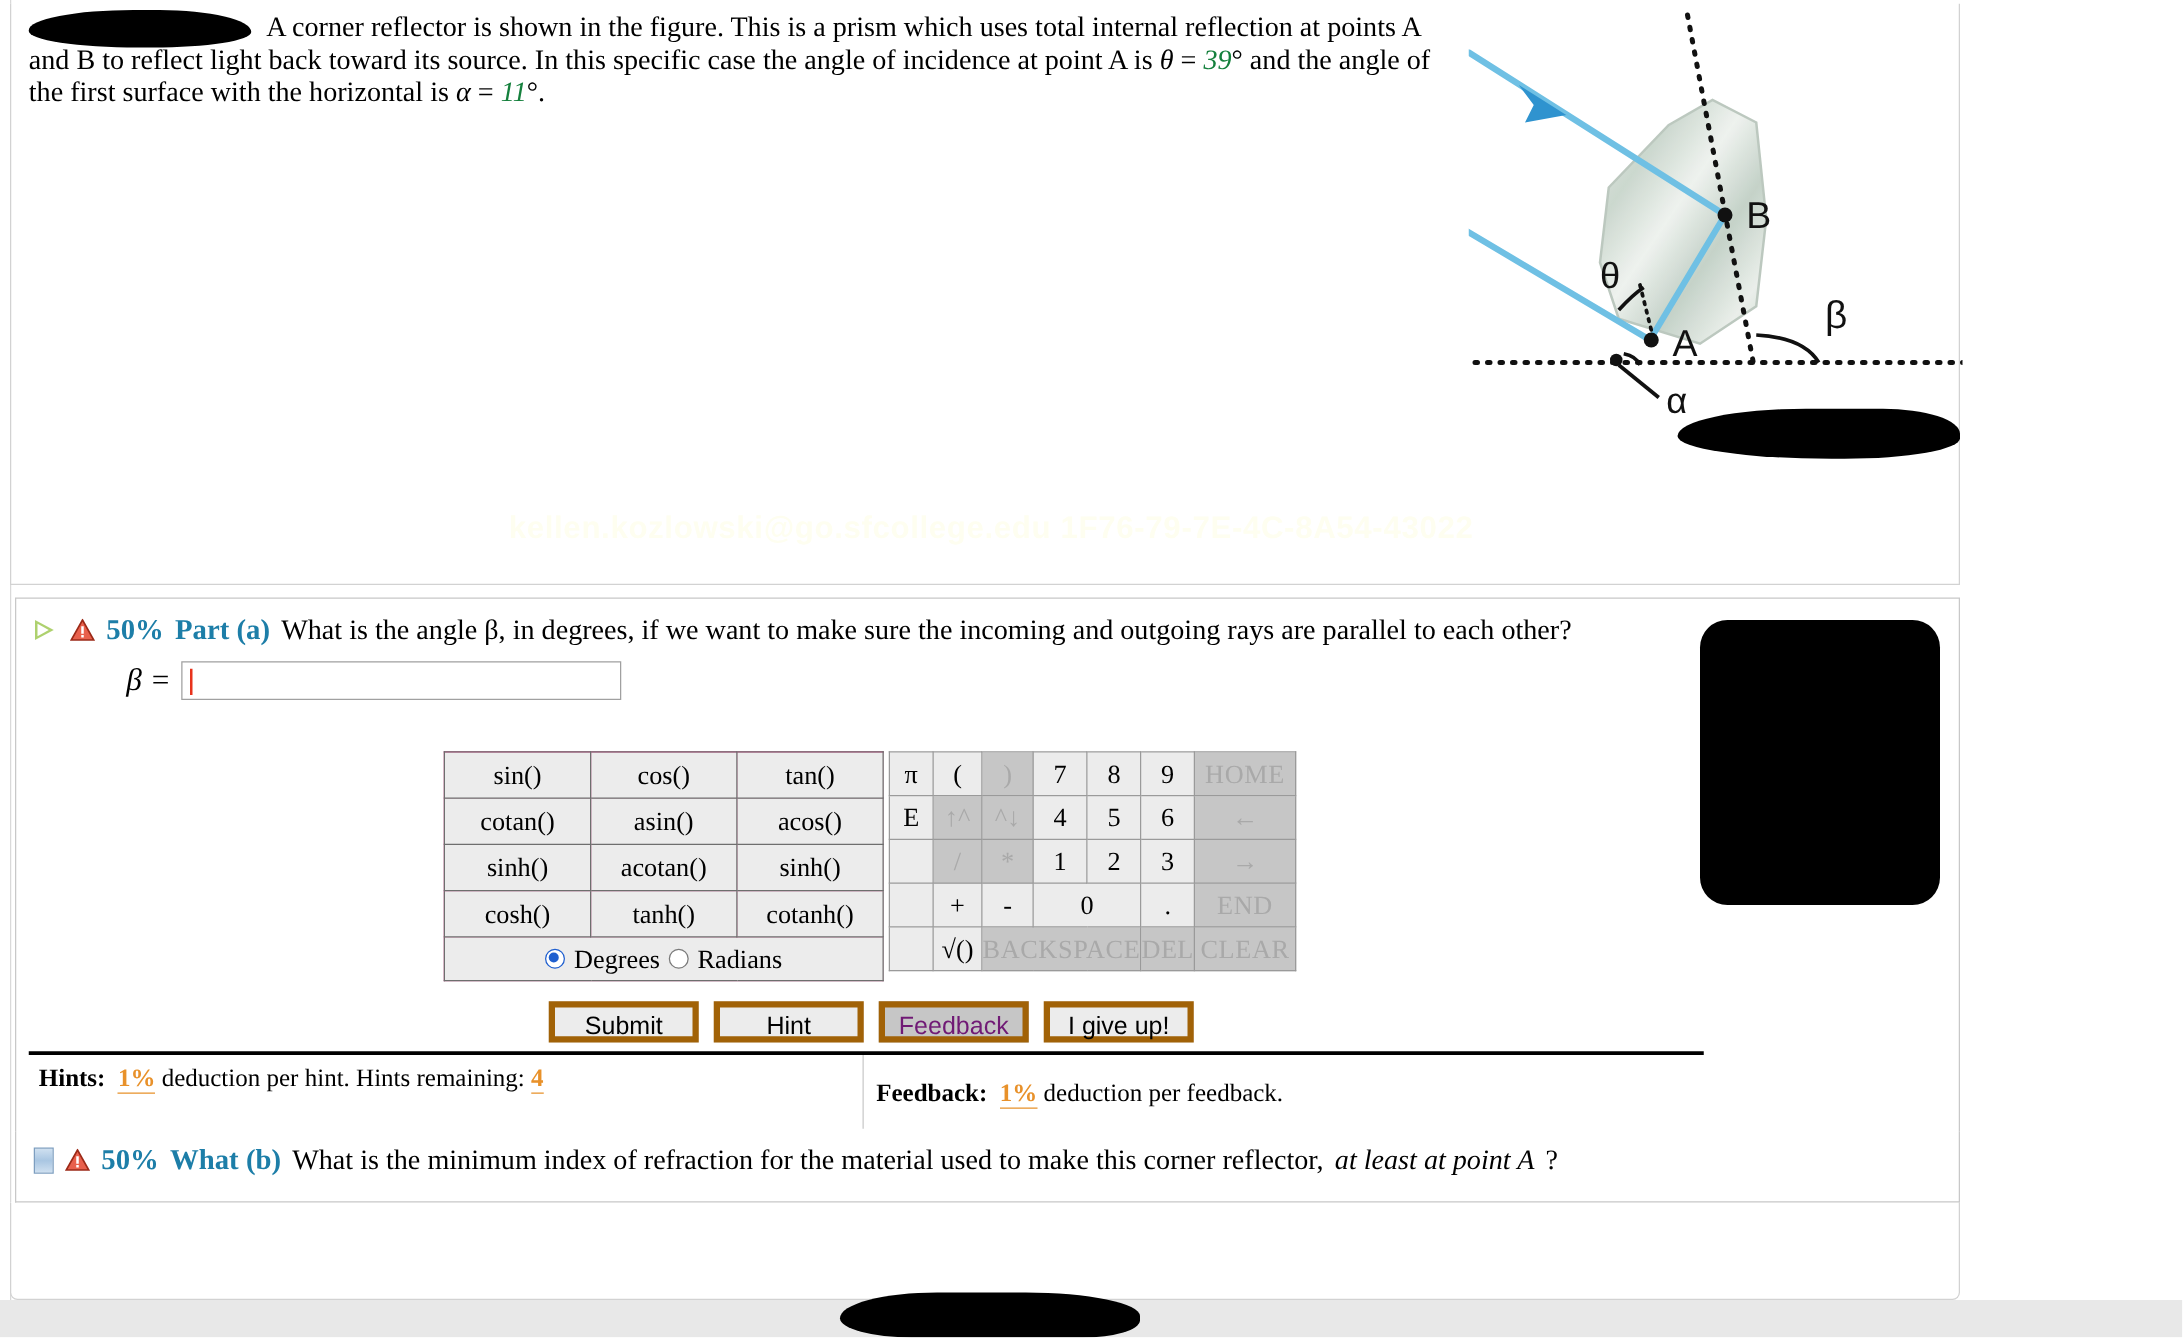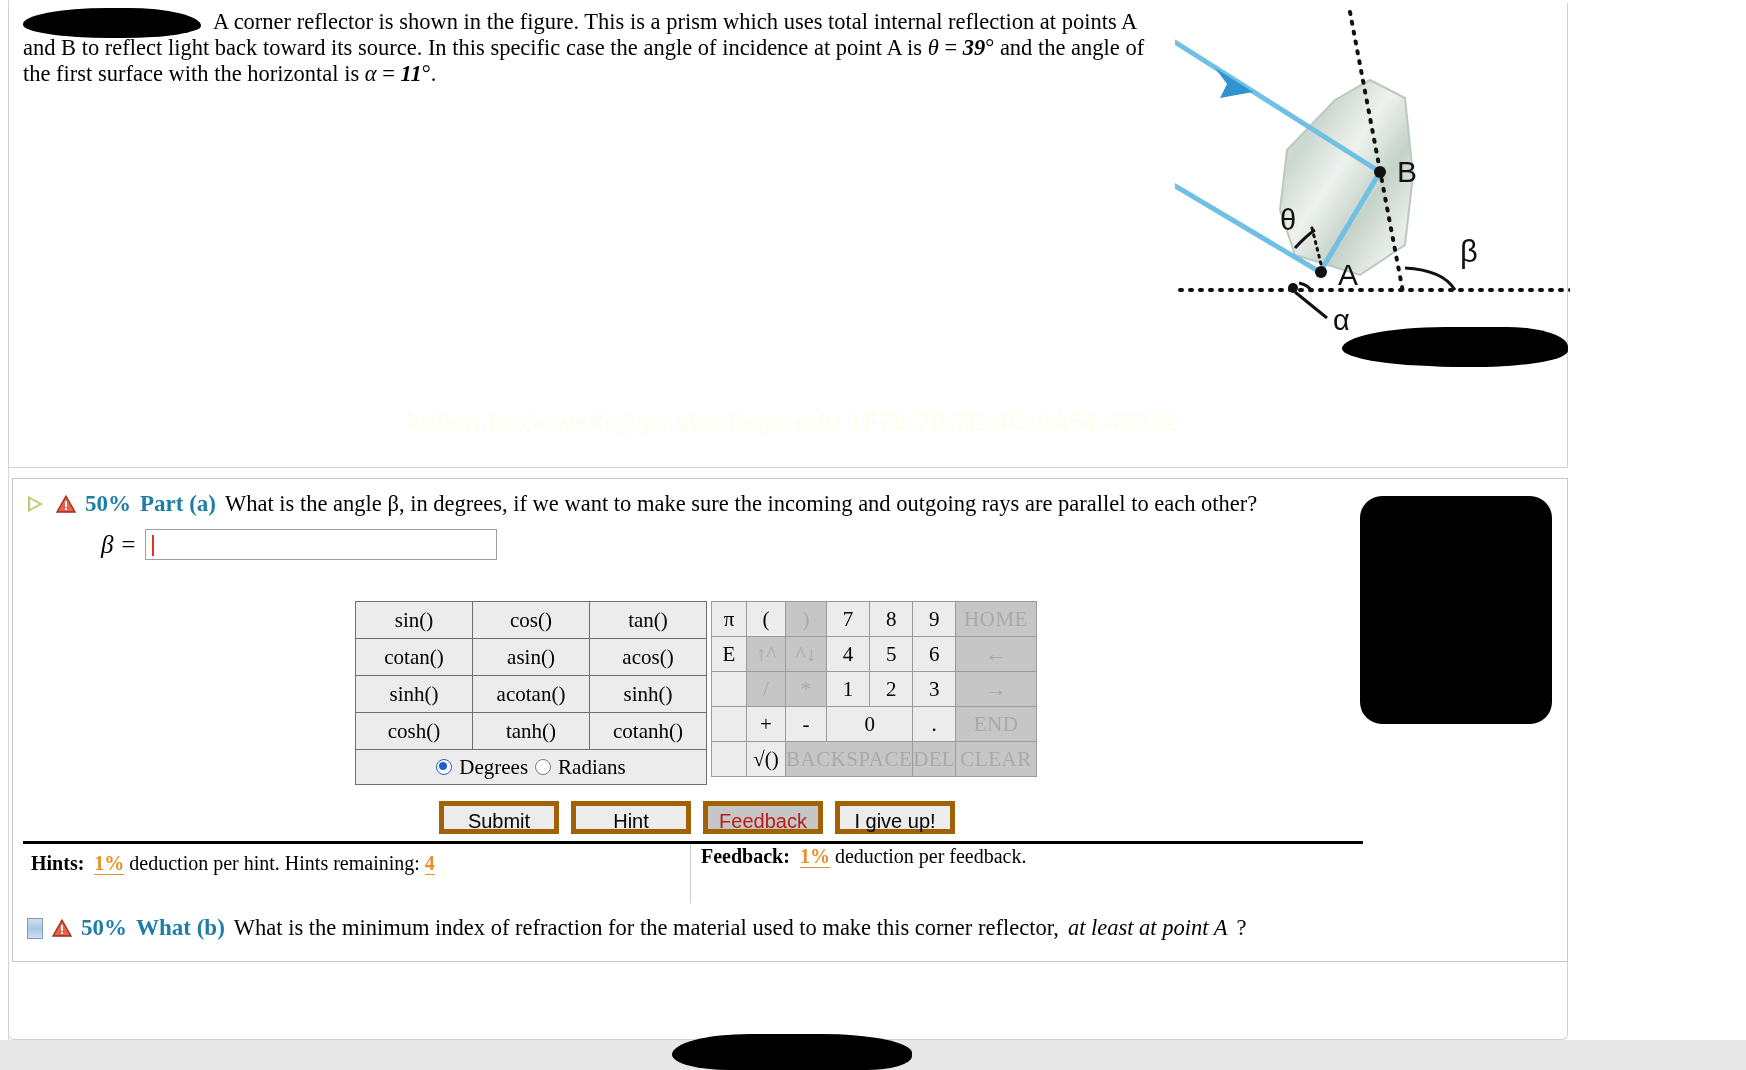--- a/index.html
+++ b/index.html
@@ -42,23 +42,23 @@
   .redact-intro {
     position: absolute;
     left: 14px;
     top: 5px;
     width: 178px;
     height: 30px;
     background: #000000;
     border-radius: 48% 42% 45% 50% / 55% 60% 42% 45%;
   }
   .var-val {
-    color: #000000;
+    color: #15803d;
     font-style: italic;
-    font-weight: bold;
+    font-weight: normal;
   }
   .mathvar { font-style: italic; font-family: "Liberation Serif", serif; }
 
   .watermark {
     position: absolute;
     left: 398px;
     top: 405px;
     font-size: 25px;
     letter-spacing: 0.5px;
     color: #fefef0;
@@ -285,21 +285,21 @@
     font-size: 20px;
     font-family: Liberation Sans, sans-serif;
     color: #000;
     cursor: pointer;
     text-align: center;
     line-height: 31px;
     box-sizing: border-box;
   }
   .btn.disabled {
     background: #c6c6c6;
-    color: #b91c1c;
+    color: #701a75;
     cursor: default;
   }
 
   
   .hintbar {
     position: absolute;
     left: 10px;
     top: 362px;
     width: 1340px;
     height: 62px;
@@ -311,21 +311,21 @@
     width: 668px;
     border-right: 1px solid #c9c9c9;
     font-size: 20px;
     padding: 8px 0 0 8px;
     box-sizing: border-box;
     white-space: nowrap;
   }
   .fb-cell {
     width: 670px;
     font-size: 20px;
-    padding: 1px 0 0 10px;
+    padding: 20px 0 0 10px;
     box-sizing: border-box;
     white-space: nowrap;
   }
   .bold { font-weight: bold; margin-top: 29px; }
   .pct {
     color: #e8912a;
     font-weight: bold;
     border-bottom: 1px solid #e8912a;
   }
   .cnt {

